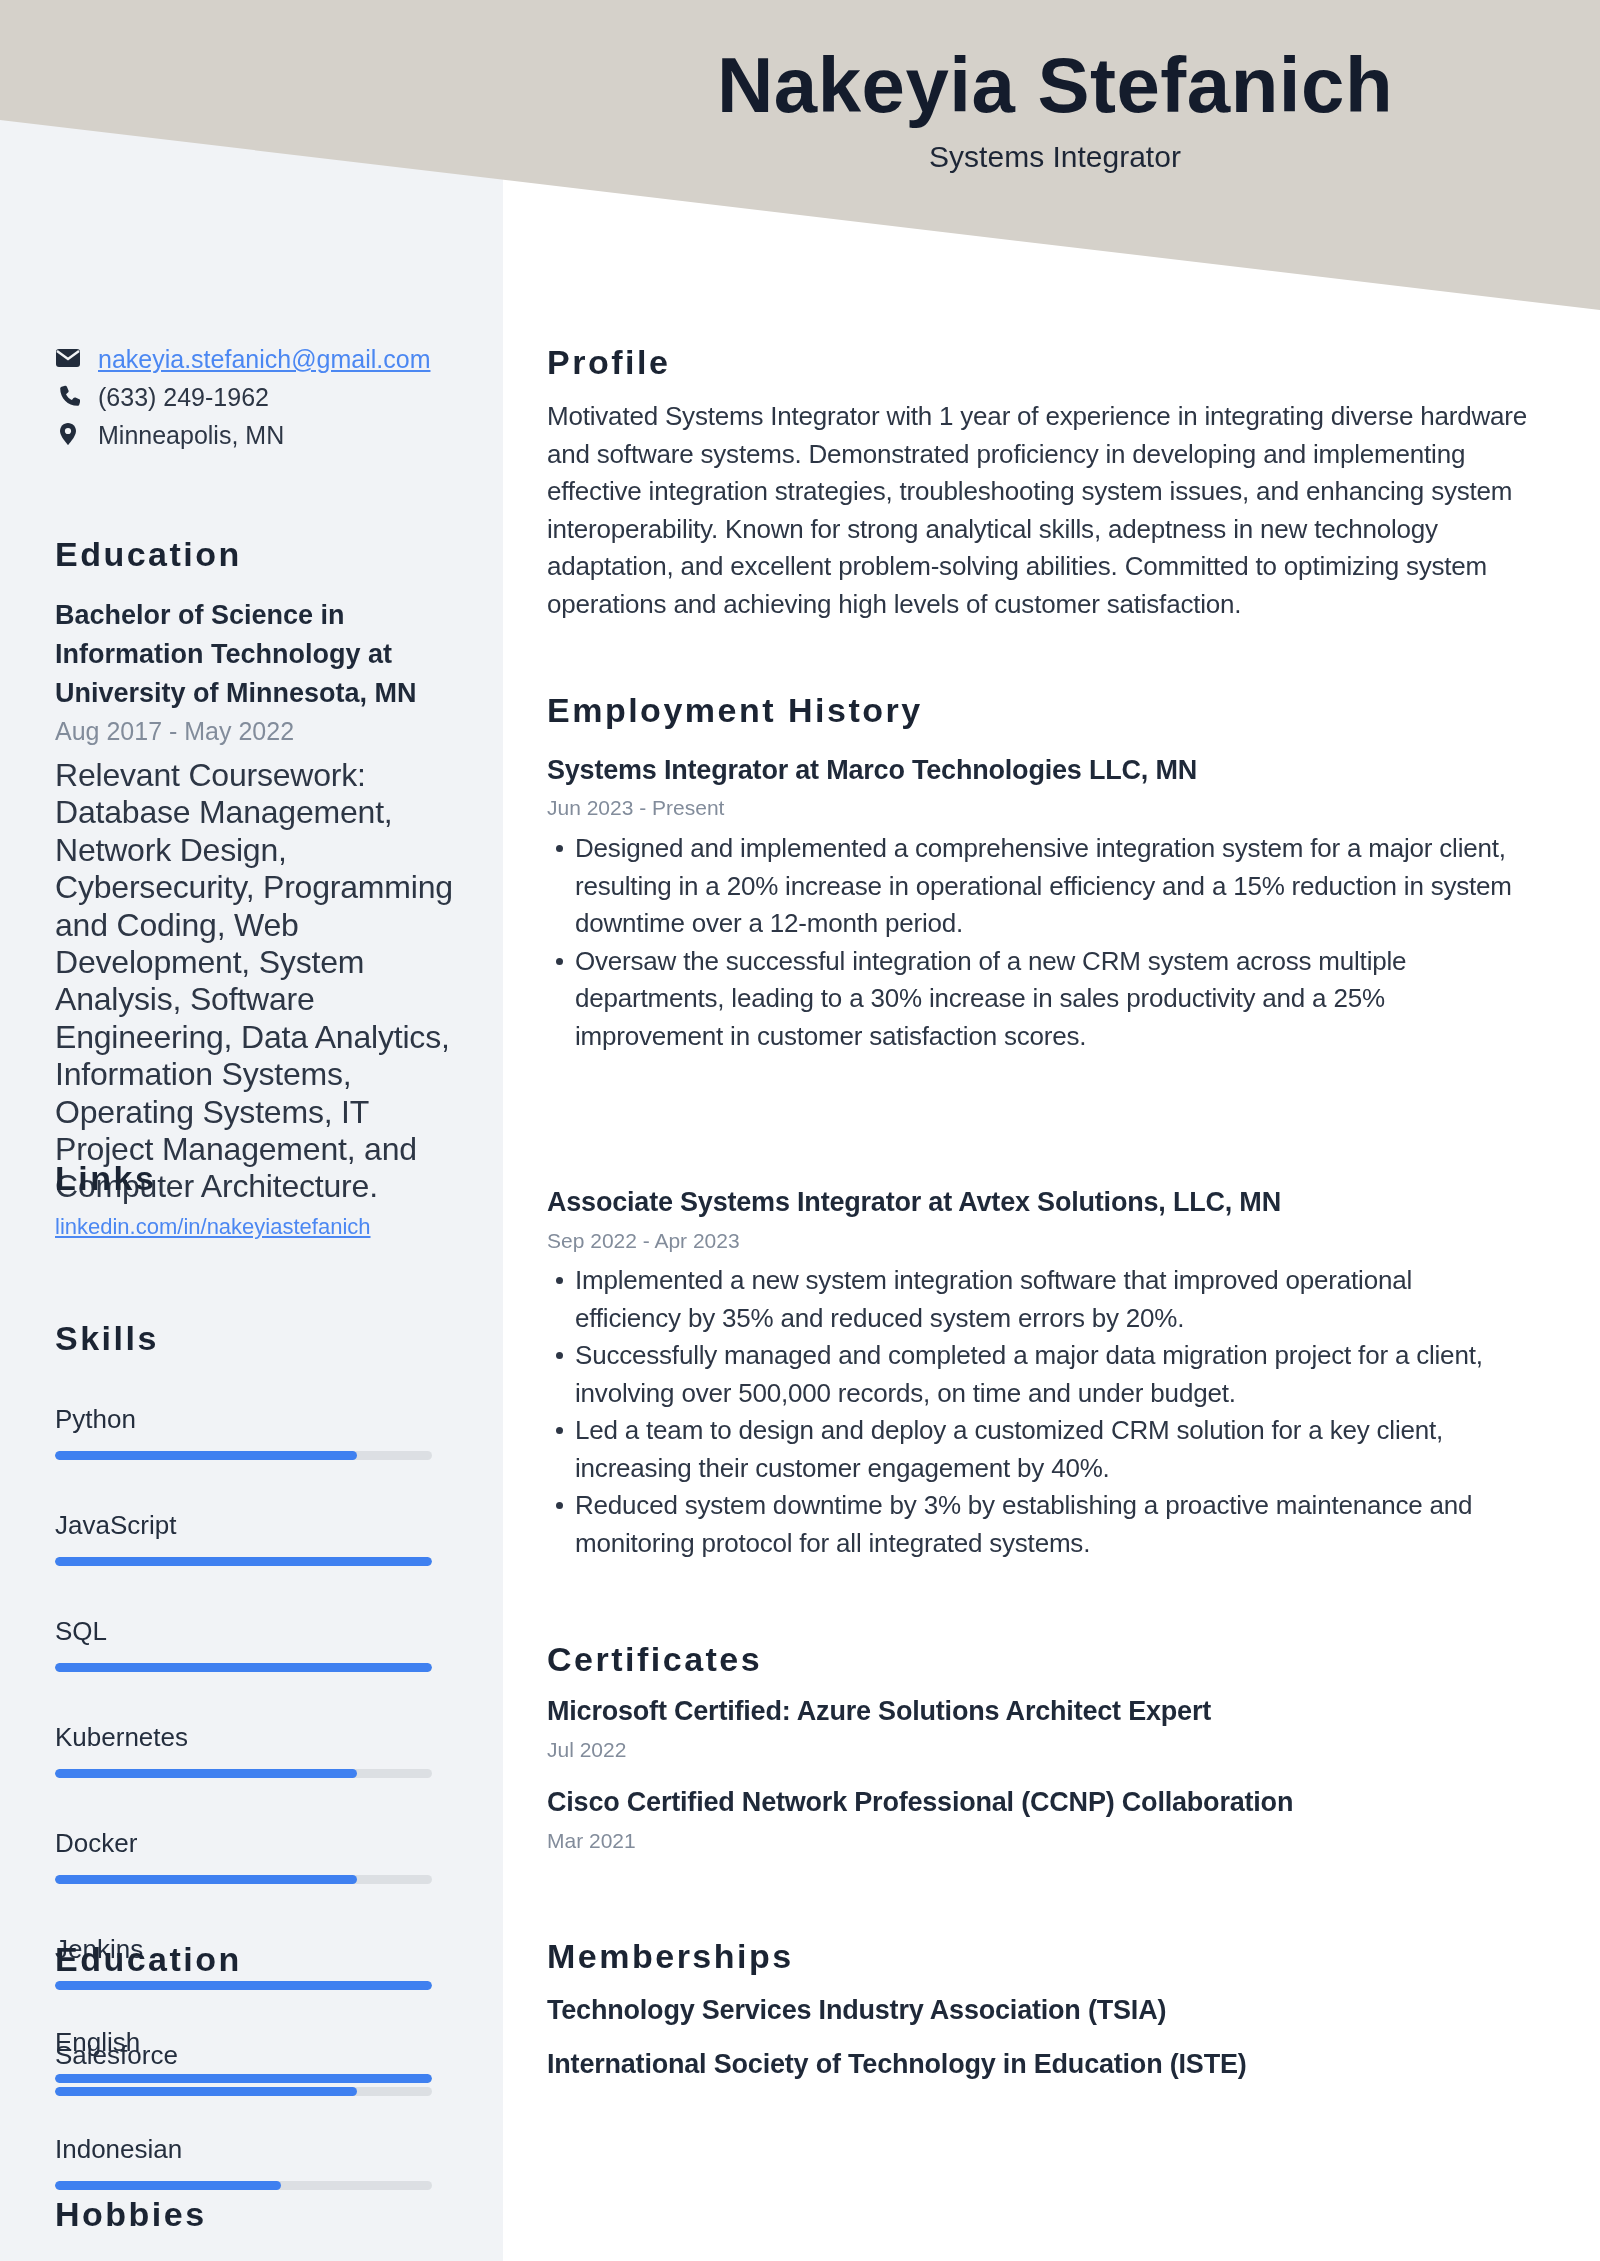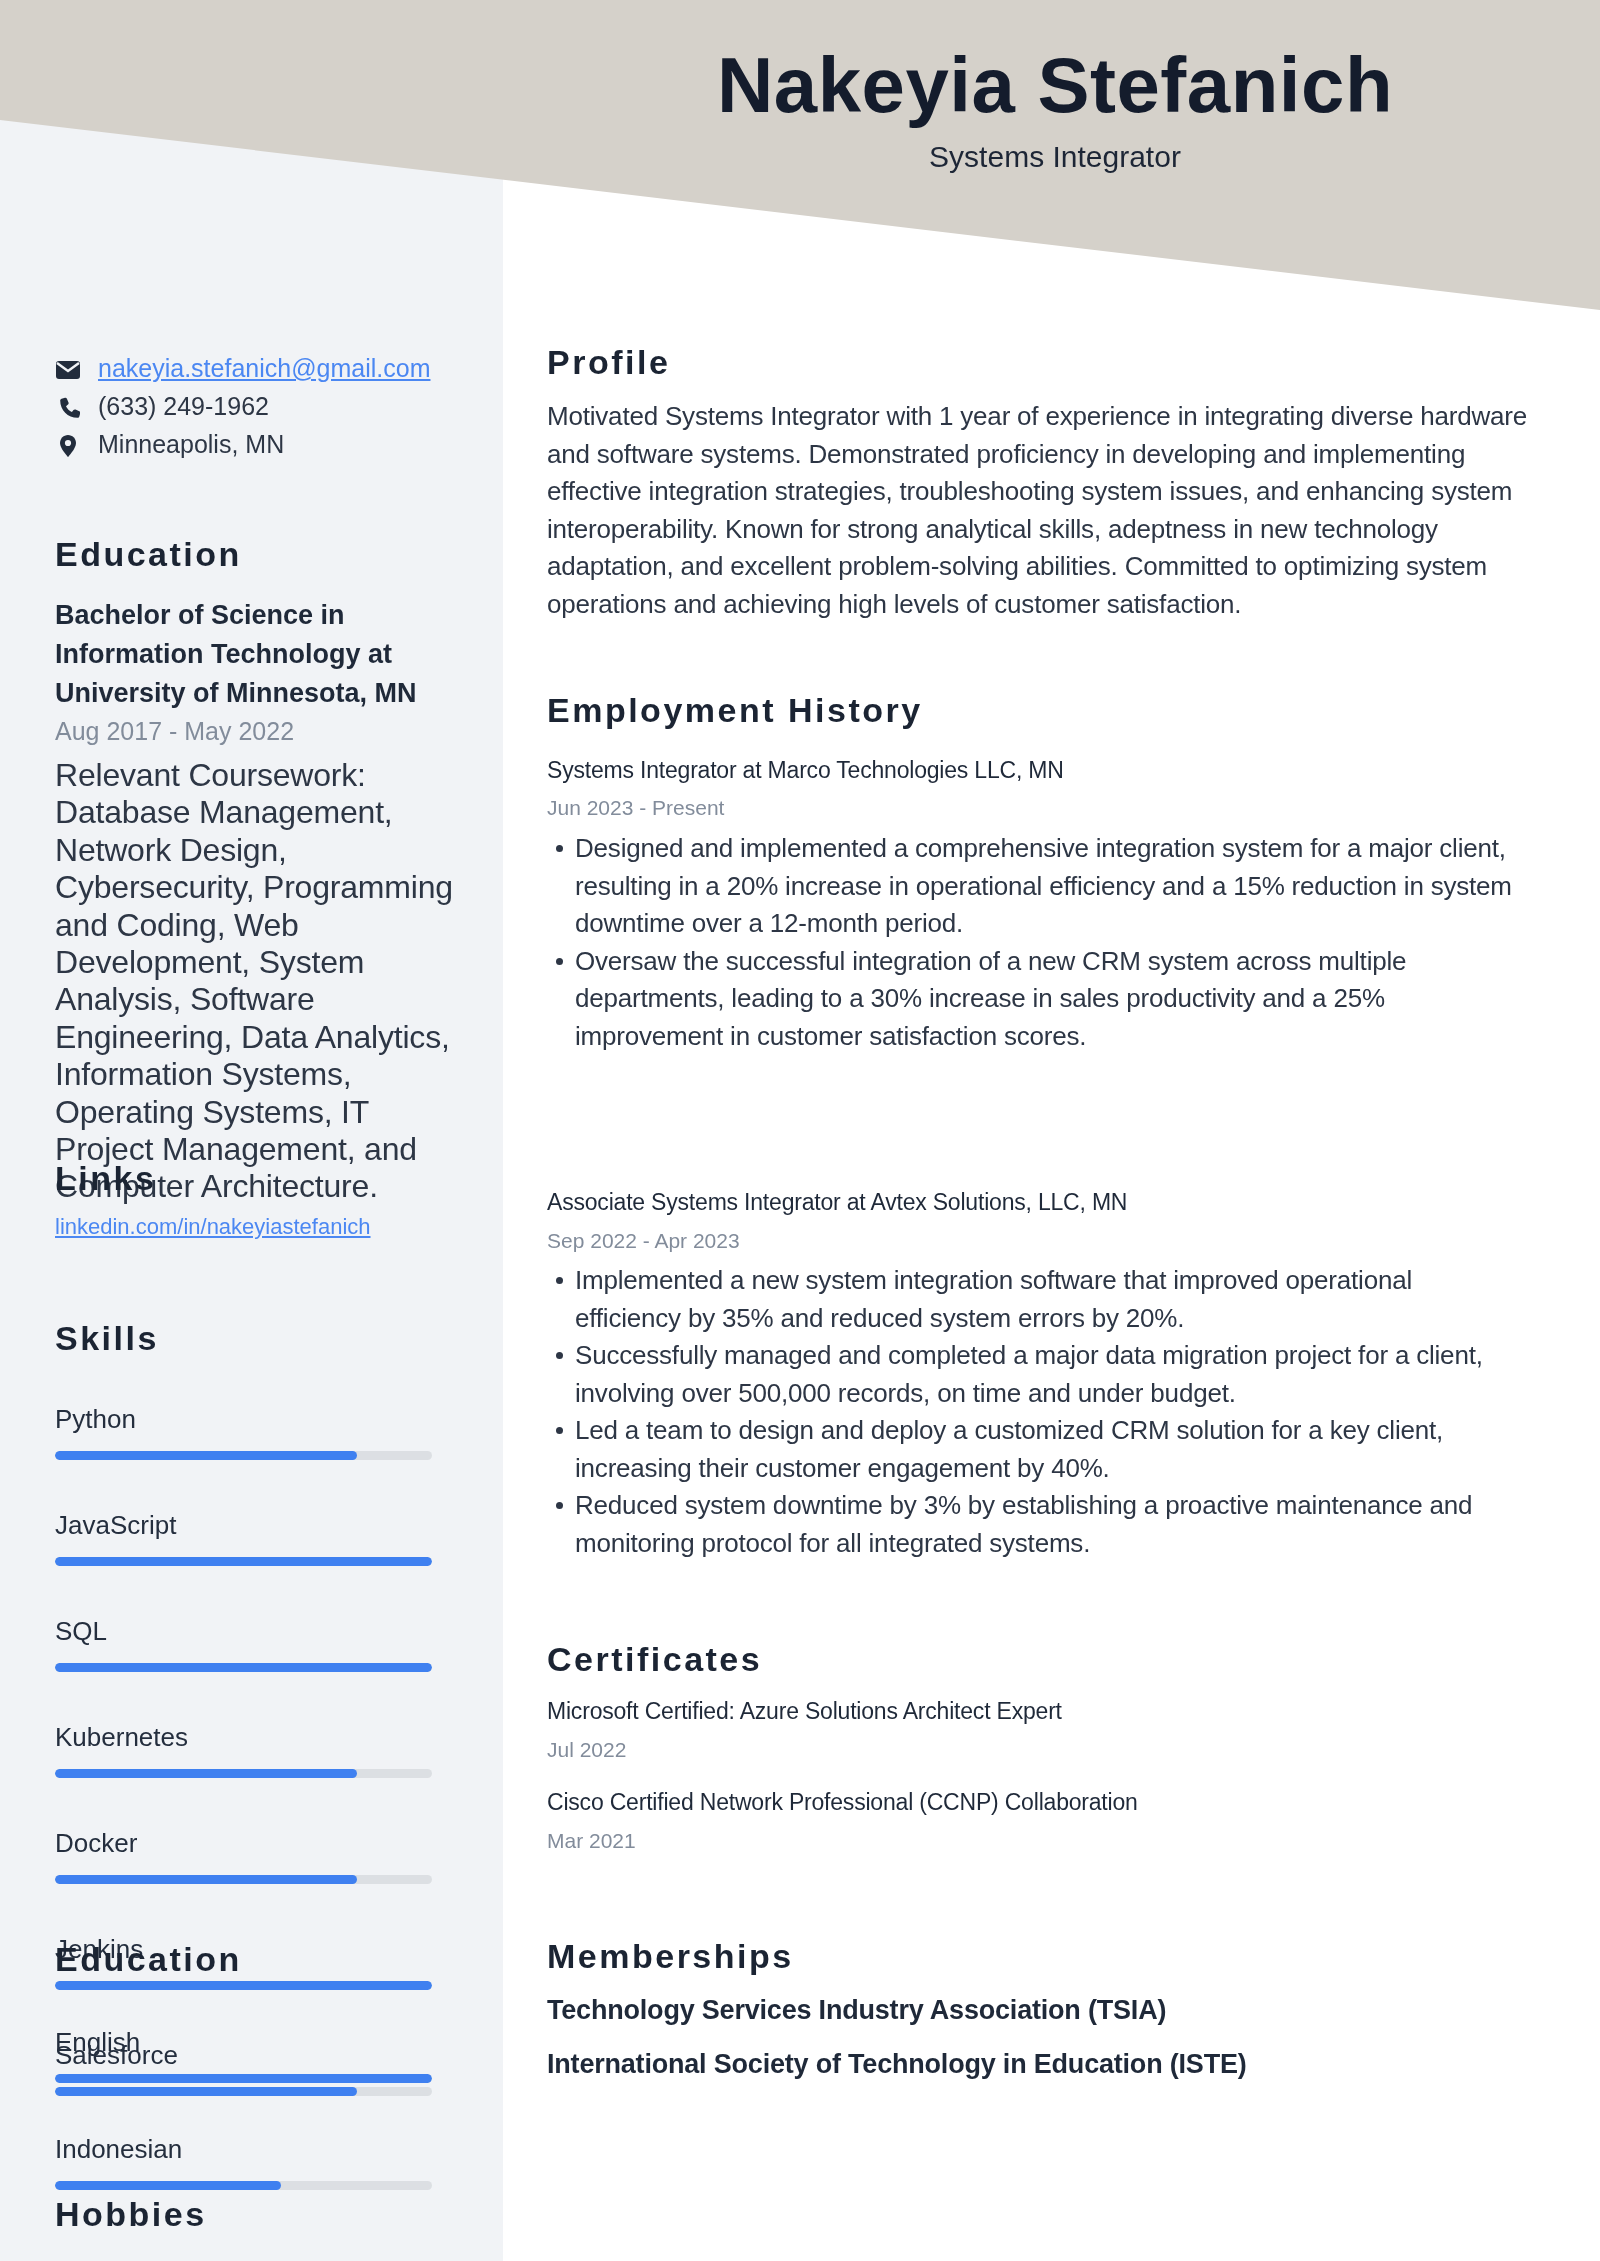--- a/index.html
+++ b/index.html
@@ -24,21 +24,21 @@
     position:absolute;left:510px;top:46px;width:1090px;
     text-align:center;font-size:78px;font-weight:bold;line-height:1;
     color:#141c2c;letter-spacing:.5px;
   }
   .header-title{
     position:absolute;left:510px;top:140px;width:1090px;
     text-align:center;font-size:30px;line-height:1.1;color:#1d2636;
   }
   
   .side-abs{position:absolute;left:55px;width:402px;z-index:2;}
-  .contact-row{display:flex;align-items:flex-end;height:38px;gap:17px;}
+  .contact-row{display:flex;align-items:flex-start;height:38px;gap:17px;}
   .contact-row .cicon{width:26px;height:26px;flex:0 0 26px;display:flex;align-items:center;justify-content:center;}
   .contact-row .ctext{font-size:25px;color:#2d3645;white-space:nowrap;}
   a.blue-link{color:#4b87f2;text-decoration:underline;text-decoration-color:#4b87f2;}
   .side-h{
     font-size:34px;font-weight:bold;color:#1b2433;letter-spacing:2.5px;line-height:1.1;
   }
   .degree{font-size:27px;font-weight:bold;color:#1f2939;line-height:39px;}
   .side-date{font-size:25px;color:#828c9b;line-height:31px;}
   .side-body{font-size:32px;color:#2d3645;line-height:37.4px;letter-spacing:-.2px;}
   .link-line{font-size:22px;line-height:30px;white-space:nowrap;}
@@ -46,21 +46,21 @@
   .lang{height:75px;}
   .skill-name{font-size:26px;color:#242e3e;line-height:30px;margin-top:32px;}
   .track{margin-top:17px;width:377px;height:9px;border-radius:5px;background:#dcdfe3;position:relative;overflow:hidden;}
   .fill{position:absolute;left:0;top:0;height:9px;border-radius:5px;background:#3f80f0;}
   
   .main-abs{position:absolute;left:547px;width:1000px;z-index:2;}
   .main-h{
     font-size:34px;font-weight:bold;color:#1b2433;letter-spacing:2.5px;line-height:1.1;
   }
   .body-par{font-size:26px;line-height:37.5px;color:#2d3645;letter-spacing:-.2px;}
-  .job-title{font-size:23px;font-weight:normal;color:#1f2939;line-height:33px;letter-spacing:-.2px;}
+  .job-title{font-size:27px;font-weight:bold;color:#1f2939;line-height:33px;letter-spacing:-.2px;}
   .main-date{font-size:21px;color:#828c9b;line-height:30px;}
   ul.bullets{list-style:none;margin:0;padding:0;width:975px;}
   ul.bullets li{
     position:relative;padding-left:28px;
     font-size:26px;line-height:37.5px;color:#2d3645;letter-spacing:-.2px;
   }
   ul.bullets li::before{
     content:'';position:absolute;left:9px;top:15px;width:7px;height:7px;border-radius:50%;
     background:#2d3645;
   }

